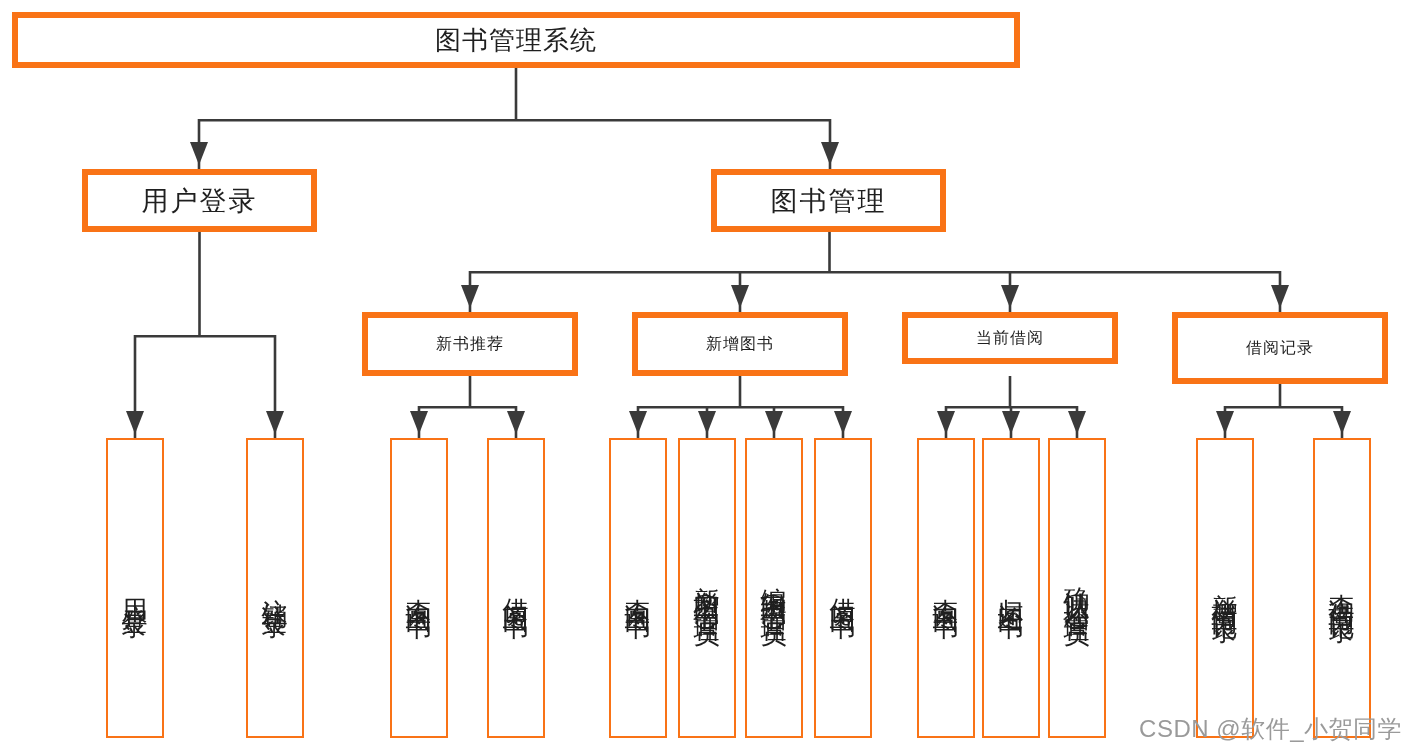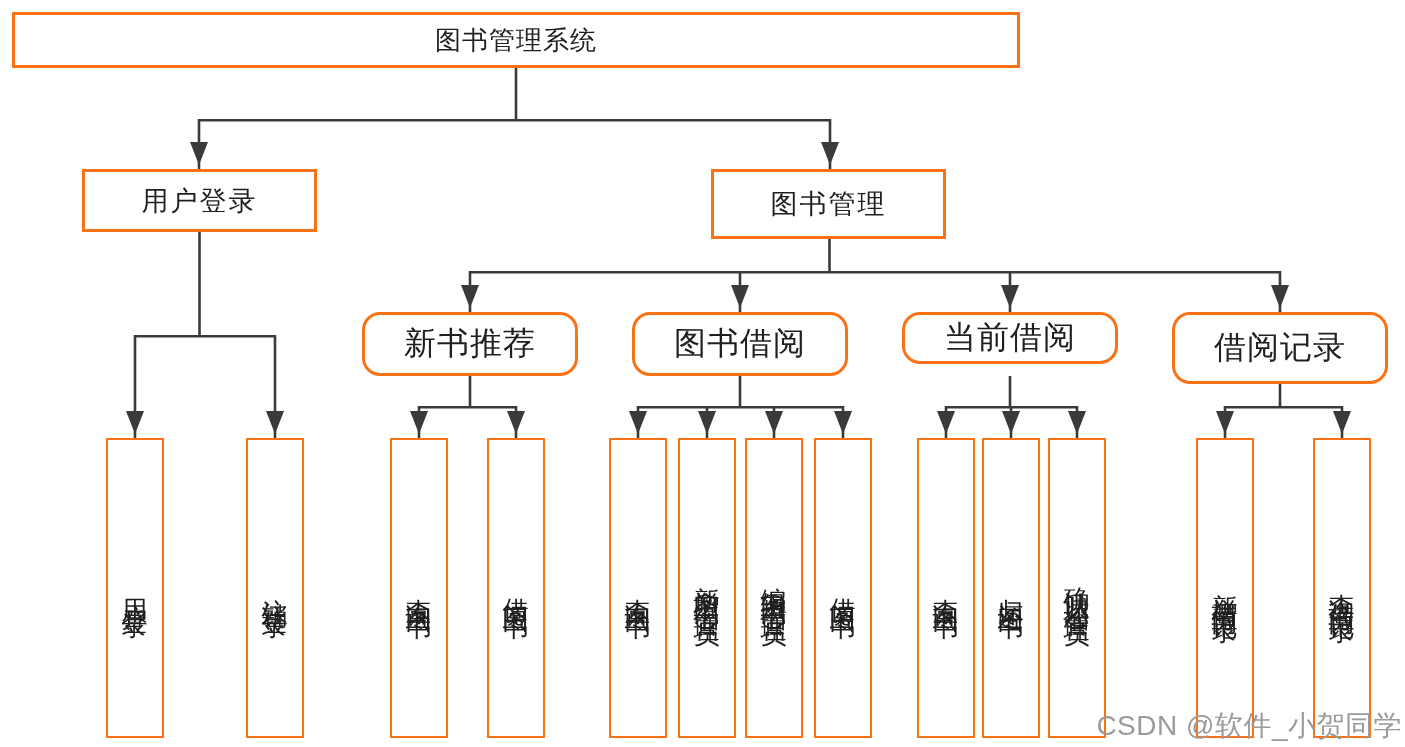--- a/index.html
+++ b/index.html
@@ -2,35 +2,35 @@
 <html><head>
 <meta charset="utf-8">
 <style>
   html,body{margin:0;padding:0;background:#ffffff;}
   .canvas{
     position:relative;width:1405px;height:747px;background:#ffffff;overflow:hidden;
     font-family:"Liberation Sans","DejaVu Sans",sans-serif;color:#222222;
   }
   .connectors{position:absolute;left:0;top:0;width:1405px;height:747px;z-index:0;}
   .box{
-    position:absolute;background:#ffffff;border:3px solid #f97316;
+    position:absolute;background:#ffffff;border:6px solid #f97316;
     display:flex;align-items:center;justify-content:center;
     box-sizing:border-box;z-index:1;color:#1f1f1f;
   }
   .lvl1{font-size:26px;letter-spacing:1px;}
   .lvl2{font-size:27px;letter-spacing:2px;}
-  .lvl3{font-size:32px;letter-spacing:1px;border-radius:18px;}
+  .lvl3{font-size:16px;letter-spacing:1px;}
   .leaf{border-width:2.5px;}
   .vtext{
     writing-mode:vertical-rl;text-orientation:mixed;
     font-size:26px;letter-spacing:5px;line-height:1;white-space:nowrap;
   }
   .watermark{
     position:absolute;right:3px;bottom:2px;z-index:2;
-    font-size:28px;color:#9a9a9a;letter-spacing:0.5px;
+    font-size:24px;color:#9a9a9a;letter-spacing:0.5px;
   }
 </style>
 </head>
 <body>
 
 <div class="canvas">
 
   <svg class="connectors" viewBox="0 0 1405 747" xmlns="http://www.w3.org/2000/svg">
     <g stroke="#3a3a3a" stroke-width="2.6" fill="none">
 
@@ -86,29 +86,29 @@
     </g>
   </svg>
 
   <div class="box lvl1" style="left:12px;top:12px;width:1008px;height:56px">
     <span>图书管理系统</span>
   </div>
 
   <div class="box lvl2" style="left:82px;top:169px;width:235px;height:63px">
     <span>用户登录</span>
   </div>
-  <div class="box lvl2" style="left:711px;top:169px;width:235px;height:70px">
+  <div class="box lvl2" style="left:711px;top:169px;width:235px;height:63px">
     <span>图书管理</span>
   </div>
 
   <div class="box lvl3" style="left:362px;top:312px;width:216px;height:64px">
     <span>新书推荐</span>
   </div>
   <div class="box lvl3" style="left:632px;top:312px;width:216px;height:64px">
-    <span>图书借阅</span>
+    <span>新增图书</span>
   </div>
   <div class="box lvl3" style="left:902px;top:312px;width:216px;height:52px">
     <span>当前借阅</span>
   </div>
   <div class="box lvl3" style="left:1172px;top:312px;width:216px;height:72px">
     <span>借阅记录</span>
   </div>
 
   <div class="box leaf" style="left:106px;top:438px;width:58px;height:300px">
     <span class="vtext">用户登录</span>

